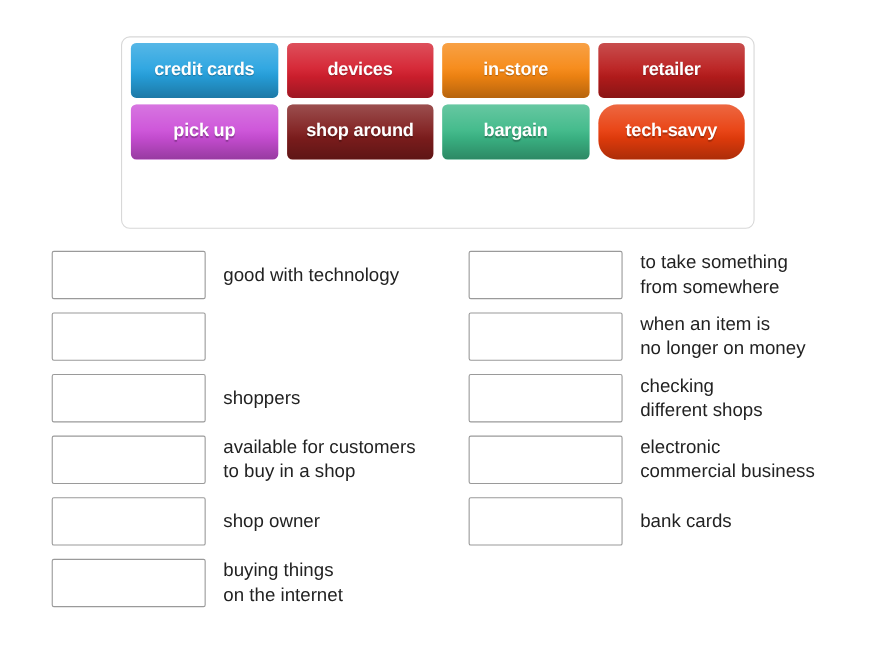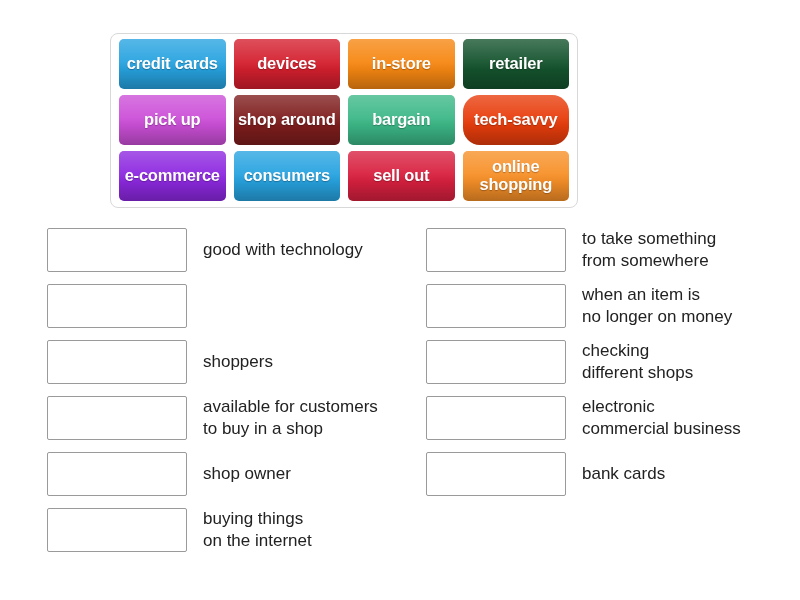--- a/index.html
+++ b/index.html
@@ -14,21 +14,21 @@
     font-family: "Liberation Sans", sans-serif;
     color: #222222;
     overflow: hidden;
   }
 
   
   #tile-bank {
     position: absolute;
     left: 110px;
     top: 33px;
-    width: 468px;
+    width: 576px;
     height: 175px;
     box-sizing: border-box;
     border: 1px solid #d8d8d8;
     border-radius: 8px;
     background: #ffffff;
     padding: 5px 4px 4px 4px;
   }
   .tile-row {
     display: flex;
     height: 50px;
@@ -115,50 +115,36 @@
     <div class="tile-row">
       <div class="tile" style="background: rgb(39, 163, 224);">
         <span>credit cards</span>
       </div>
       <div class="tile" style="background: rgb(212, 31, 46);">
         <span>devices</span>
       </div>
       <div class="tile" style="background: rgb(246, 135, 18);">
         <span>in-store</span>
       </div>
-      <div class="tile" style="background: #14532d; text-align: center;">
+      <div class="tile" style="background: #b91c1c; text-align: center;">
         <span>retailer</span>
       </div>
     </div>
     <div class="tile-row">
       <div class="tile" style="background: rgb(204, 79, 216);">
         <span>pick up</span>
       </div>
       <div class="tile" style="background: #7f1d1d;">
         <span>shop around</span>
       </div>
       <div class="tile" style="background: rgb(60, 184, 135);">
         <span>bargain</span>
       </div>
       <div class="tile" style="background: rgb(232, 61, 12); border-radius: 17px;">
         <span>tech-savvy</span>
-      </div>
-    </div>
-    <div class="tile-row">
-      <div class="tile" style="background: rgb(141, 40, 224);">
-        <span>e-commerce</span>
-      </div>
-      <div class="tile" style="background: rgb(39, 163, 224);">
-        <span>consumers</span>
-      </div>
-      <div class="tile" style="background: rgb(216, 32, 63);">
-        <span>sell out</span>
-      </div>
-      <div class="tile" style="background: rgb(247, 144, 40);">
-        <span>online shopping</span>
       </div>
     </div>
   </div>
 
 <div class="column" id="left-column">
     <div class="answer-row">
       <div class="drop-slot"></div>
       <div class="definition">good with technology</div>
     </div>
     <div class="answer-row">

